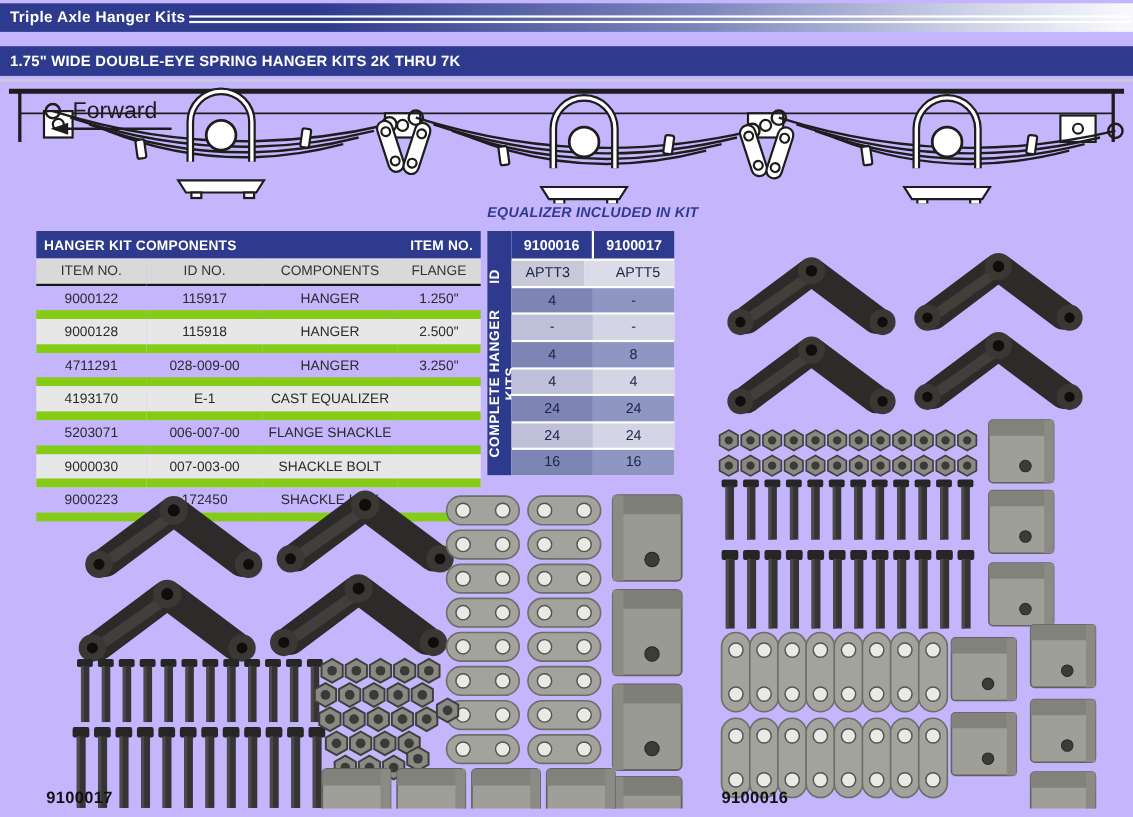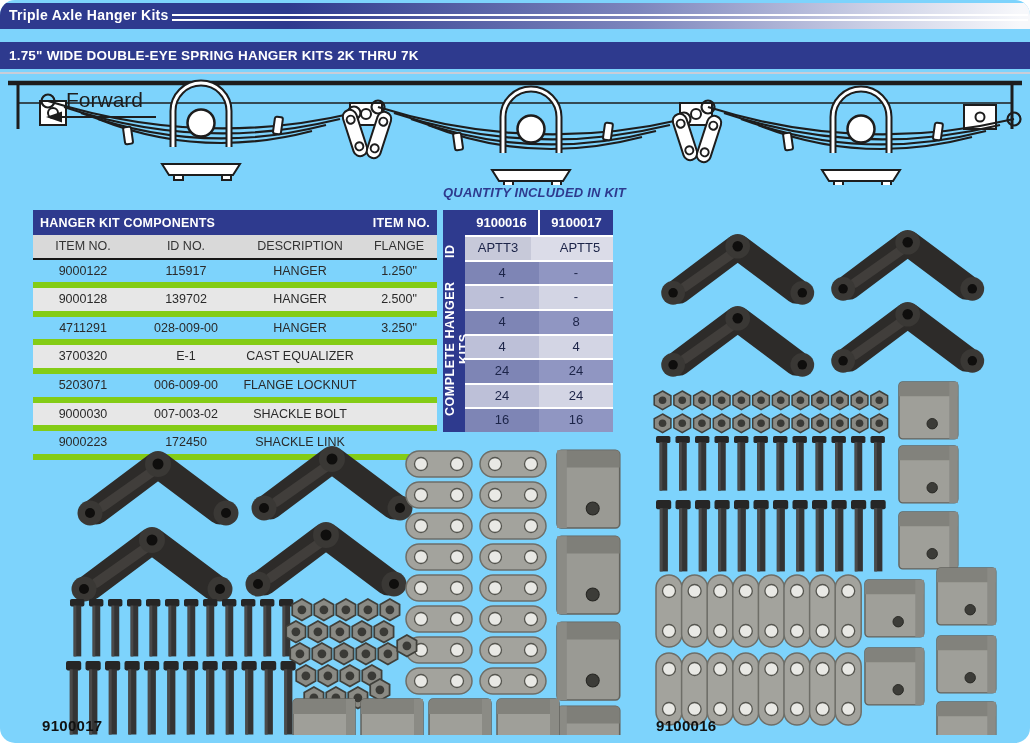--- a/index.html
+++ b/index.html
@@ -1,17 +1,17 @@
 <!DOCTYPE html>
 <html><head>
 <meta charset="utf-8">
 <style>
   html,body{margin:0;padding:0;background:#fff;}
-  #page{position:relative;width:1030px;height:743px;background:#7dd3fc;overflow:hidden;
-        font-family:"Liberation Sans",sans-serif;border-radius:15px;}
+  #page{position:relative;width:1030px;height:743px;background:#c4b5fd;overflow:hidden;
+        font-family:"Liberation Sans",sans-serif;}
 
   
   .topbar{position:absolute;left:0;top:3px;width:1030px;height:26px;
     background:linear-gradient(90deg,#2e3a8e 0%,#2e3a8e 28%,#7d86bd 62%,#cdd1e6 85%,#f7f8fb 99%);}
   .topbar-label{position:absolute;left:9px;top:4px;color:#fff;font-size:14px;font-weight:700;
     letter-spacing:.3px;}
   .topbar-lines{position:absolute;left:172px;right:2px;top:11px;height:9px;}
   .topbar-lines div{height:2px;background:#fff;margin-bottom:3px;}
 
   .titlebar{position:absolute;left:0;top:42px;width:1030px;height:27px;background:#2e3a8e;}
@@ -49,21 +49,21 @@
   .qt-row.light div:last-child{background:#d3d5e4;}
 
   
   .comp-table{position:absolute;left:33px;top:210px;width:404px;height:222px;}
   .ct-head{height:25px;background:#2e3a8e;display:flex;justify-content:space-between;
     align-items:center;padding:0 7px;box-sizing:border-box;}
   .ct-head span{color:#fff;font-size:12.5px;font-weight:700;letter-spacing:.2px;}
   .ct-grid{display:grid;grid-template-columns:100px 106px 122px 76px;}
   .ct-row{display:contents;}
   .ct-cell{height:22.6px;line-height:22.6px;text-align:center;font-size:12.5px;color:#2a2a2a;
-    border-bottom:6px solid #84cc16;overflow:hidden;white-space:nowrap;}
+    border-bottom:8px solid #84cc16;overflow:hidden;white-space:nowrap;}
   .ct-sub .ct-cell{background:#d9d9d9;color:#333;border-bottom:2px solid #161616;}
   .ct-row.alt .ct-cell{background:#e7e7e7;}
 
   
   .photo{position:absolute;}
   .photo-label{position:absolute;font-size:15px;font-weight:700;color:#111;letter-spacing:.3px;}
   .lbl-left{left:42px;top:717px;}
   .lbl-right{left:656px;top:717px;}
 </style>
 </head>
@@ -174,67 +174,67 @@
     <use href="#d-spring" transform="translate(688,12)"></use>
     <use href="#d-eqlink" transform="translate(347,56) rotate(-18)"></use>
     <use href="#d-eqlink" transform="translate(371,58) rotate(18)"></use>
     <use href="#d-eqlink" transform="translate(677,60) rotate(-18)"></use>
     <use href="#d-eqlink" transform="translate(701,62) rotate(18)"></use>
     <text class="fwd" x="58" y="30">Forward</text>
     <line x1="148" y1="40" x2="46" y2="40" stroke="#1d1d1d" stroke-width="2.2"></line>
     <polygon points="38,40 54,34.5 54,45.5" fill="#1d1d1d"></polygon>
   </svg>
 
-  <div class="qty-title">QUANTITY INCLUDED IN KIT</div>
+  <div class="qty-title">EQUALIZER INCLUDED IN KIT</div>
 
   <div class="comp-table">
     <div class="ct-head">
       <span>HANGER KIT COMPONENTS</span>
       <span>ITEM NO.</span>
     </div>
     <div class="ct-grid">
       <div class="ct-row ct-sub">
         <div class="ct-cell">ITEM NO.</div>
         <div class="ct-cell">ID NO.</div>
-        <div class="ct-cell">DESCRIPTION</div>
+        <div class="ct-cell">COMPONENTS</div>
         <div class="ct-cell">FLANGE</div>
       </div>
       <div class="ct-row">
         <div class="ct-cell">9000122</div>
         <div class="ct-cell">115917</div>
         <div class="ct-cell">HANGER</div>
         <div class="ct-cell">1.250"</div>
       </div>
       <div class="ct-row alt">
         <div class="ct-cell">9000128</div>
-        <div class="ct-cell">139702</div>
+        <div class="ct-cell">115918</div>
         <div class="ct-cell">HANGER</div>
         <div class="ct-cell">2.500"</div>
       </div>
       <div class="ct-row">
         <div class="ct-cell">4711291</div>
         <div class="ct-cell">028-009-00</div>
         <div class="ct-cell">HANGER</div>
         <div class="ct-cell">3.250"</div>
       </div>
       <div class="ct-row alt">
-        <div class="ct-cell">3700320</div>
+        <div class="ct-cell">4193170</div>
         <div class="ct-cell">E-1</div>
         <div class="ct-cell">CAST EQUALIZER</div>
         <div class="ct-cell"></div>
       </div>
       <div class="ct-row">
         <div class="ct-cell">5203071</div>
-        <div class="ct-cell">006-009-00</div>
-        <div class="ct-cell">FLANGE LOCKNUT</div>
+        <div class="ct-cell">006-007-00</div>
+        <div class="ct-cell">FLANGE SHACKLE</div>
         <div class="ct-cell"></div>
       </div>
       <div class="ct-row alt">
         <div class="ct-cell">9000030</div>
-        <div class="ct-cell">007-003-02</div>
+        <div class="ct-cell">007-003-00</div>
         <div class="ct-cell">SHACKLE BOLT</div>
         <div class="ct-cell"></div>
       </div>
       <div class="ct-row">
         <div class="ct-cell">9000223</div>
         <div class="ct-cell">172450</div>
         <div class="ct-cell">SHACKLE LINK</div>
         <div class="ct-cell"></div>
       </div>
     </div>

